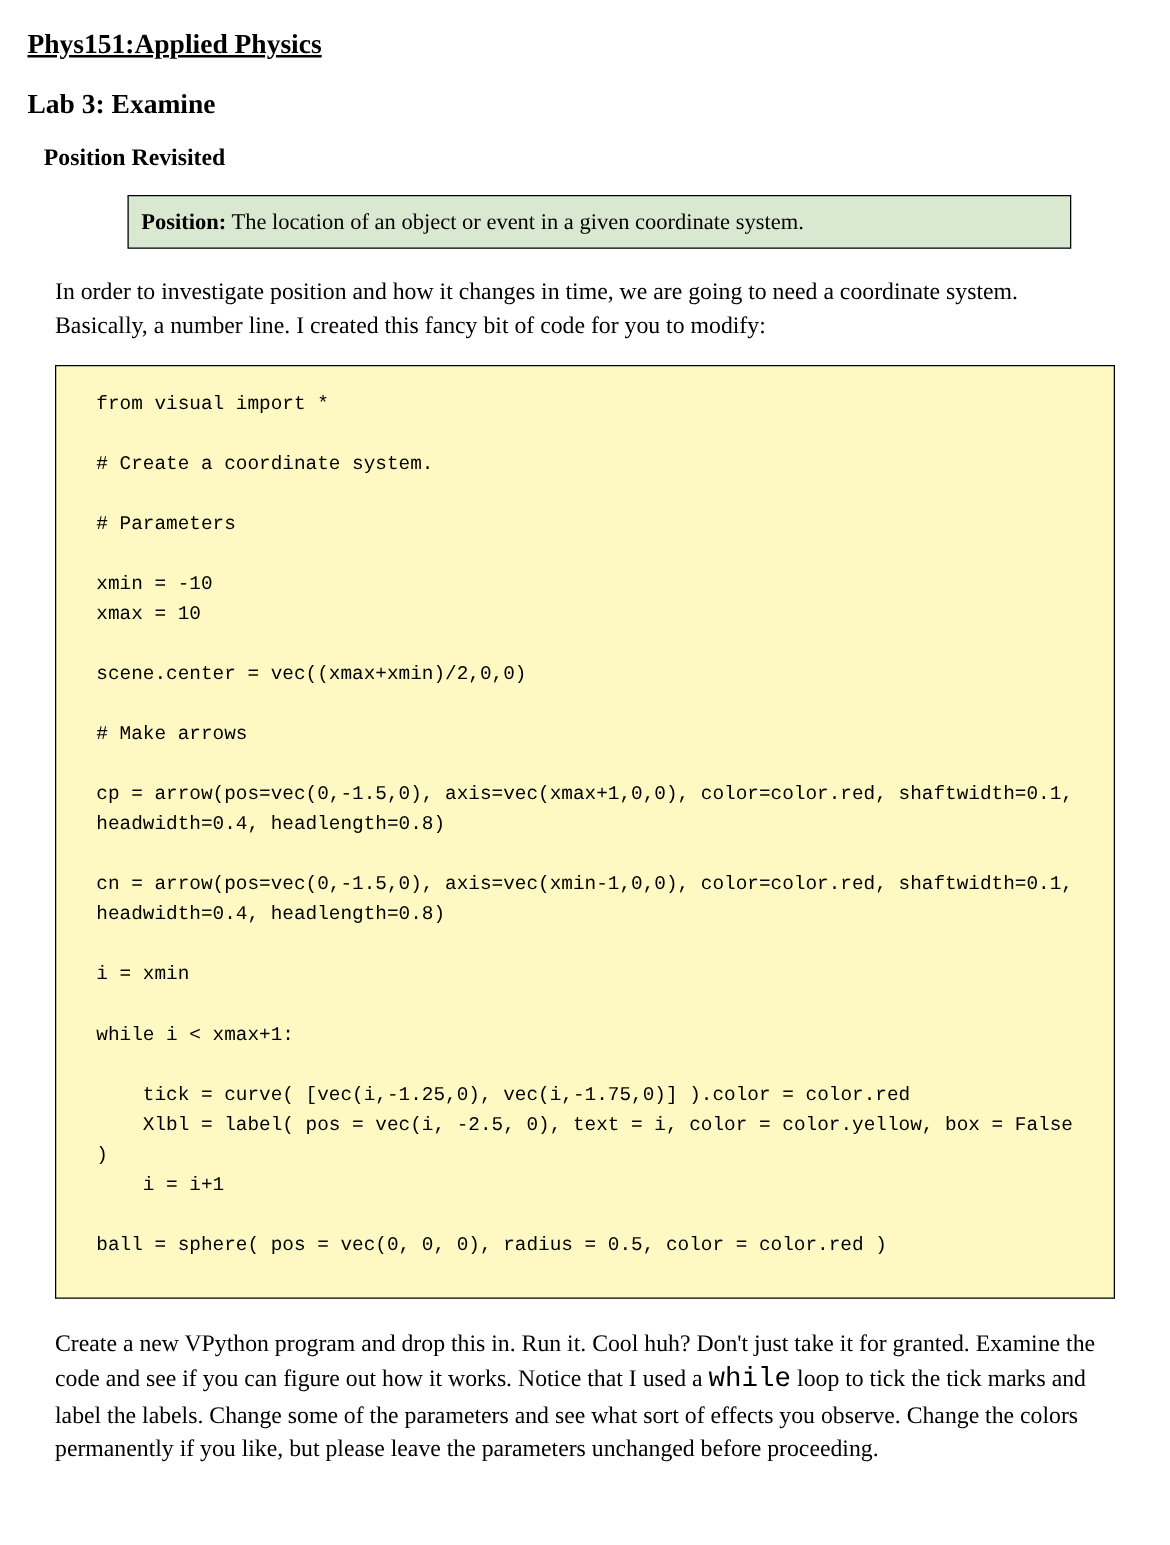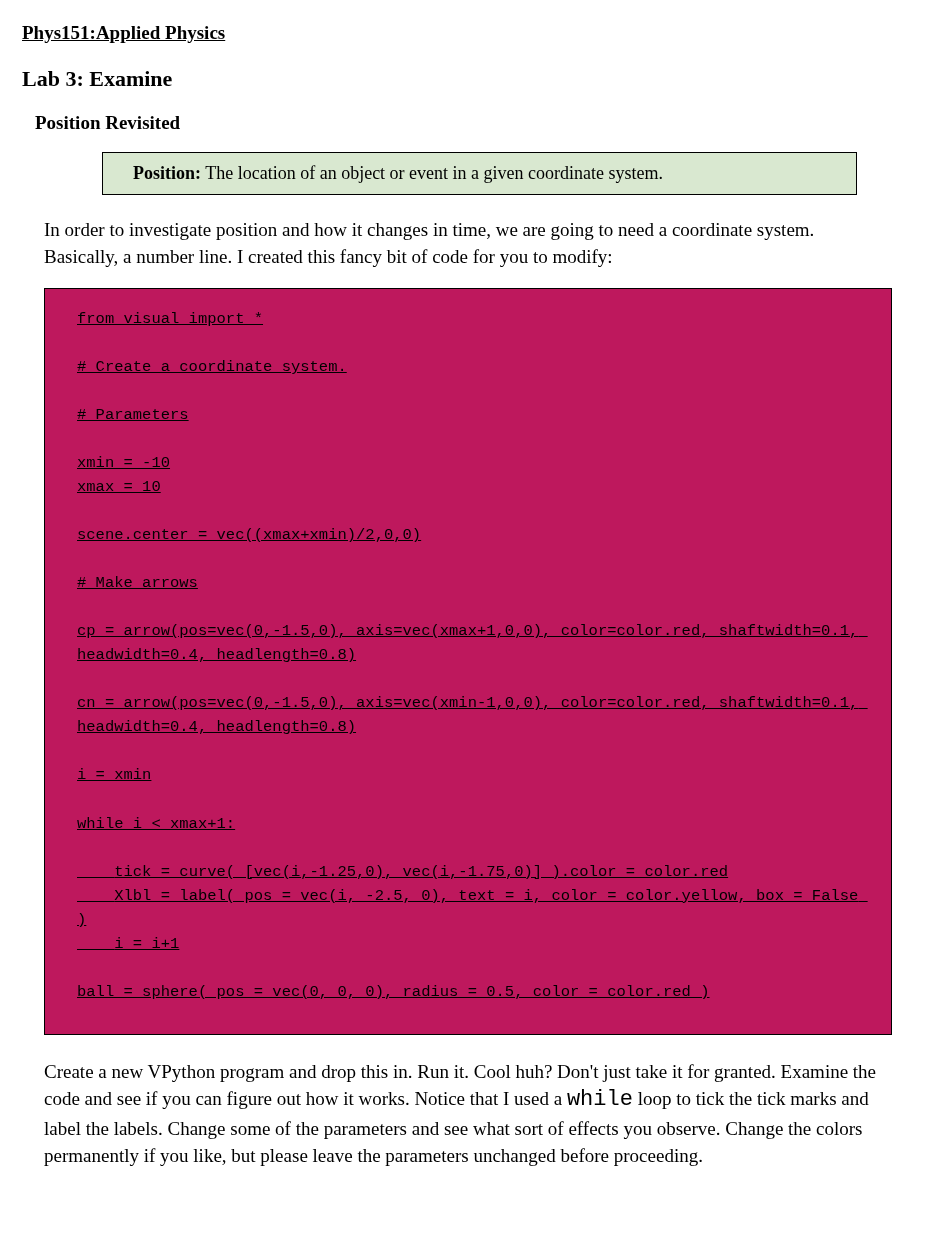--- a/index.html
+++ b/index.html
@@ -5,21 +5,21 @@
     body {
       font-family: "Palatino Linotype", "Book Antiqua", Palatino, Georgia, serif;
       background: #ffffff;
       color: #000;
       margin: 0;
       padding: 22px 22px 30px 22px;
       width: 936px;
       box-sizing: border-box;
     }
     h1.course-title {
-      font-size: 19px;
+      font-size: 22px;
       font-weight: bold;
       text-decoration: underline;
       margin: 0 0 22px 0;
     }
     h2.lab-title {
       font-size: 22px;
       font-weight: bold;
       margin: 0 0 20px 0;
     }
     h3.section-title {
@@ -27,41 +27,40 @@
       font-weight: bold;
       margin: 0 0 18px 13px;
     }
     .definition-wrap {
       margin: 0 0 22px 80px;
       width: 755px;
     }
     .definition-box {
       border: 1.5px solid #000;
       background: #d9e8d0;
-      padding: 10px 30px;
+      padding: 10px 10px;
       font-size: 18px;
     }
     .definition-term {
       font-weight: bold;
     }
     p.body {
       font-size: 19px;
       margin: 0 22px 18px 22px;
       line-height: 1.4;
     }
     .code-block {
       margin: 16px 22px 24px 22px;
       border: 1px solid #000;
-      background: #be185d;
+      background: #fef9c3;
       padding: 18px 32px 30px 32px;
       font-family: "Courier New", Courier, monospace;
       font-size: 15.5px;
       white-space: pre-wrap;
       line-height: 1.55;
-      text-decoration: underline;
     }
     code.inline {
       font-family: "Courier New", Courier, monospace;
       font-size: 22px;
     }
   </style>
 </head>
 <body>
 
 <h1 class="course-title">Phys151:Applied Physics</h1>

